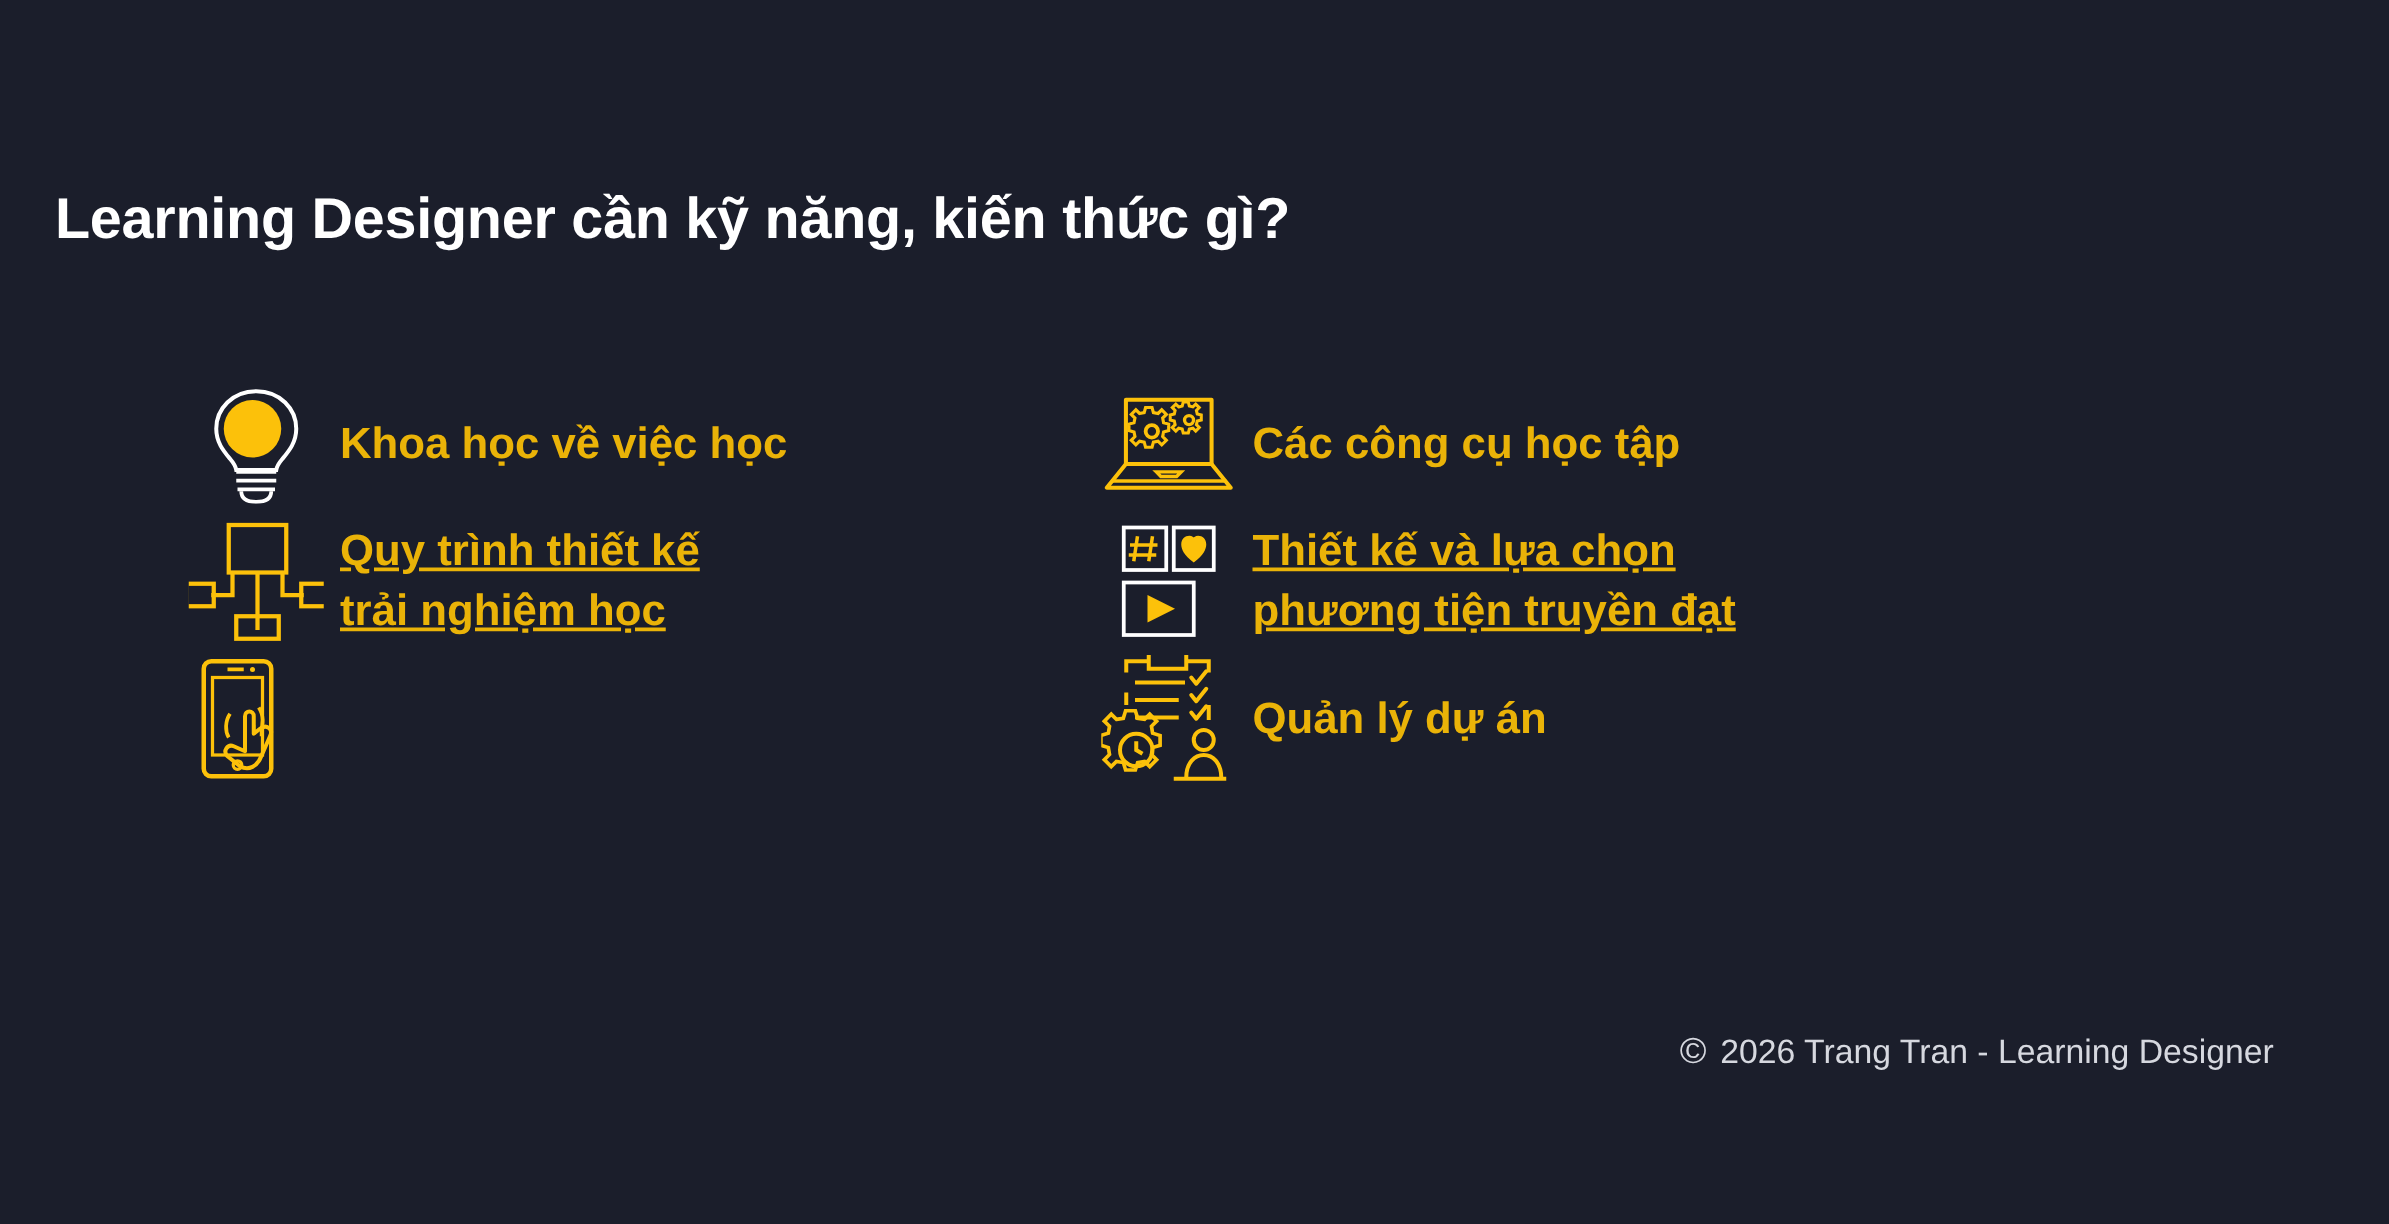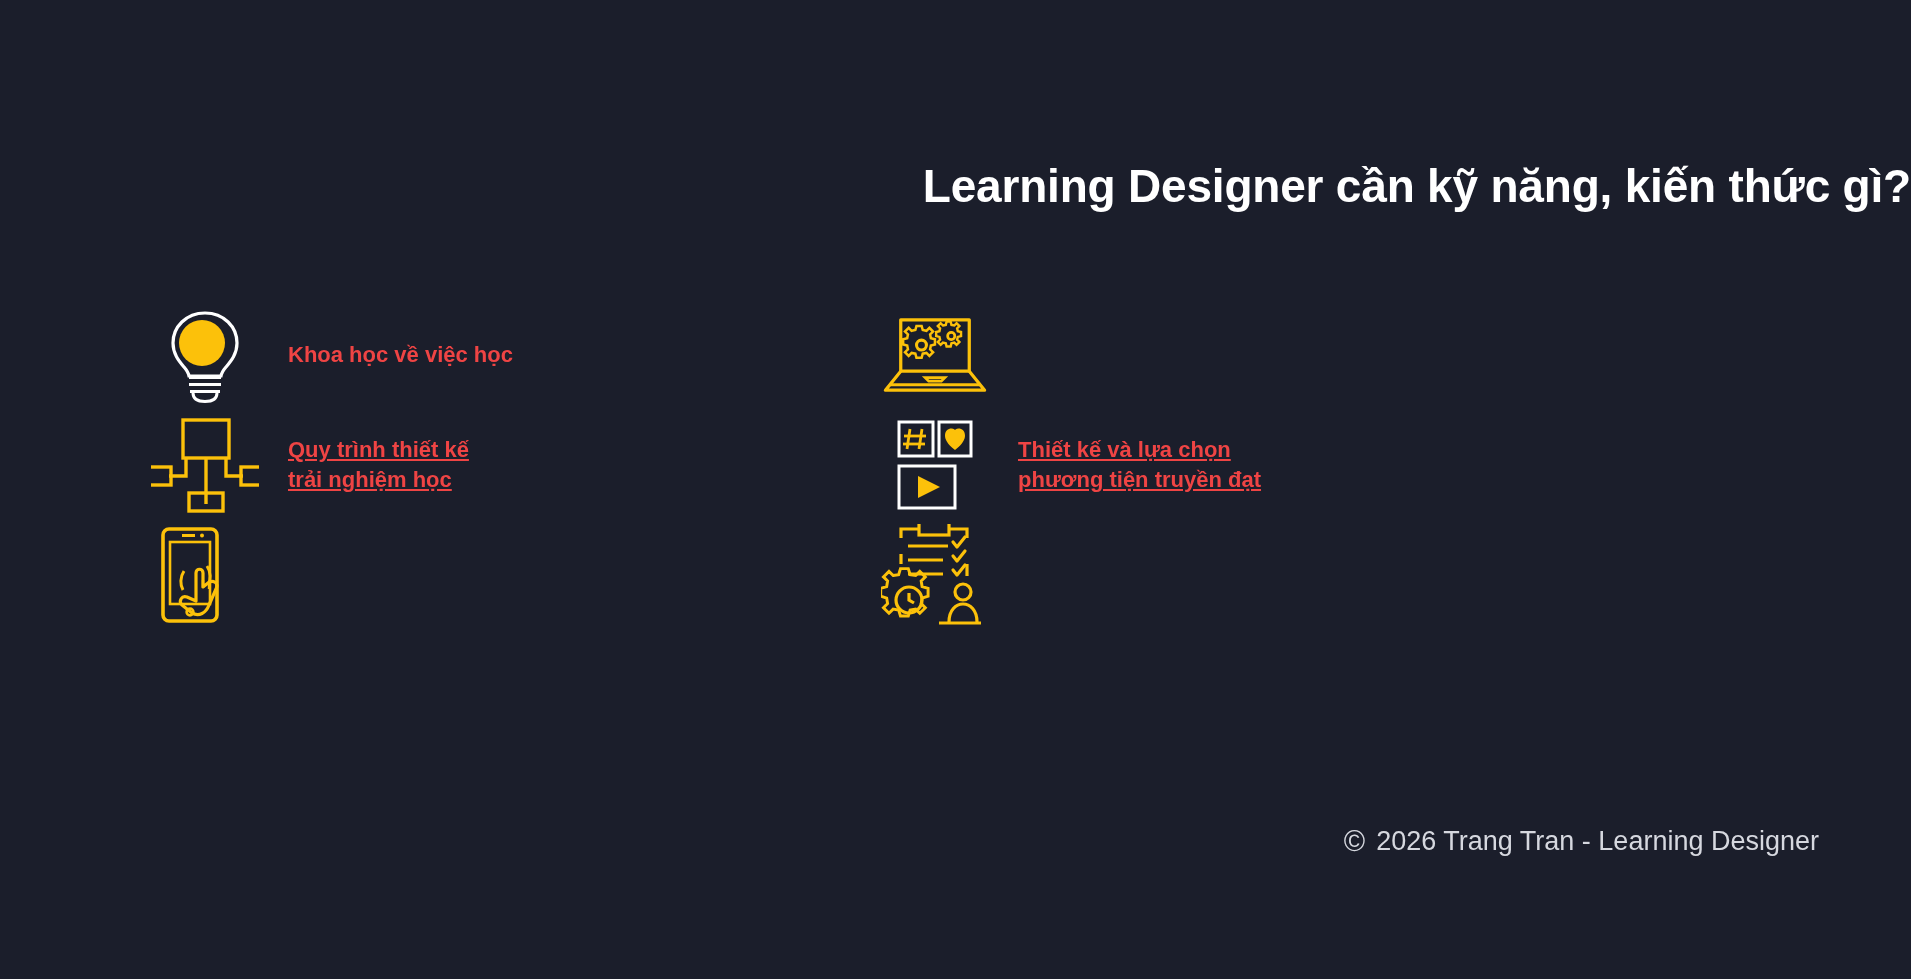--- a/index.html
+++ b/index.html
@@ -11,28 +11,28 @@
     overflow:hidden;
     position:relative;
   }
   .slide {
     width:1911px; height:979px;
     background:#1b1e2b;
     position:relative;
   }
   .title {
     position:absolute;
-    top:160px; left:0; width:100%;
-    text-align:right;
+    top:148px; left:0; width:100%;
+    text-align:left;
     color:#ffffff;
     font-size:46px;
     font-weight:bold;
     letter-spacing:-0.2px;
     line-height:1.15;
-    padding-left:24px;
+    padding-left:44px;
   }
   .grid {
     position:absolute;
     top:300px; left:0; width:100%;
     display:grid;
     grid-template-columns:860px 1051px;
     grid-template-rows:122px 122px 122px;
     row-gap:0px;
   }
   .item {
@@ -44,25 +44,25 @@
 
   .icon-box {
     width:110px;
     min-width:110px;
     height:110px;
     display:flex;
     align-items:center;
     justify-content:center;
   }
   .label {
-    color:#ef4444;
-    font-size:22px;
+    color:#eab308;
+    font-size:35px;
     font-weight:bold;
     line-height:1.32;
-    margin-left:28px;
+    margin-left:12px;
     white-space:pre-line;
   }
   .label.two-line { line-height:1.37;text-decoration:underline; }
 
   .footer {
     position:absolute;
     right:92px;
     top:826px;
     display:flex;
     align-items:center;
@@ -150,20 +150,21 @@
             <g stroke="#fcc10a" stroke-width="3.4" fill="none">
               <path d="M45 25 l5 -1 l1.5 -5.5 l7 0 l1.5 5.5 l5 1 l4 -4 l5 5 l-4 4 l1 5 l5.5 1.5 l0 7 l-5.5 1.5 l-1 5 l4 4 l-5 5 l-4 -4 l-5 1 l-1.5 5.5 l-7 0 l-1.5 -5.5 l-5 -1 l-4 4 l-5 -5 l4 -4 l-1 -5 l-5.5 -1.5 l0 -7 l5.5 -1.5 l1 -5 l-4 -4 l5 -5 Z" transform="translate(-10,-2) scale(0.82) translate(10,2)"></path>
               <circle cx="46" cy="36" r="5.5"></circle>
             </g>
             <g stroke="#fcc10a" stroke-width="3" fill="none">
               <path d="M78 16 l3.5 -0.8 l1 -4 l5 0 l1 4 l3.5 0.8 l2.8 -2.8 l3.5 3.5 l-2.8 2.8 l0.8 3.5 l4 1 l0 5 l-4 1 l-0.8 3.5 l2.8 2.8 l-3.5 3.5 l-2.8 -2.8 l-3.5 0.8 l-1 4 l-5 0 l-1 -4 l-3.5 -0.8 l-2.8 2.8 l-3.5 -3.5 l2.8 -2.8 l-0.8 -3.5 l-4 -1 l0 -5 l4 -1 l0.8 -3.5 l-2.8 -2.8 l3.5 -3.5 Z" transform="translate(-4,-1) scale(0.9) translate(4,1)"></path>
               <circle cx="79" cy="26" r="4"></circle>
             </g>
           </svg>
         </div>
+        <div class="label">Các công cụ học tập</div>
       </div>
 
       <div class="item">
         <div class="icon-box">
           <svg width="80" height="92" viewBox="0 0 80 92">
             <rect x="4" y="3" width="34" height="34" fill="none" stroke="#ffffff" stroke-width="3"></rect>
             <g stroke="#fcc10a" stroke-width="2.8">
               <line x1="15" y1="10" x2="12" y2="30"></line>
               <line x1="27" y1="10" x2="24" y2="30"></line>
               <line x1="9" y1="17" x2="31" y2="17"></line>
@@ -200,20 +201,21 @@
             <g stroke="#fcc10a" stroke-width="3.2" fill="none">
               <path d="M13 56 l6 -1 l2 -6.5 l8.5 0 l2 6.5 l6 1 l4.5 -4.5 l6 6 l-4.5 4.5 l1 6 l6.5 2 l0 8.5 l-6.5 2 l-1 6 l4.5 4.5 l-6 6 l-4.5 -4.5 l-6 1 l-2 6.5 l-8.5 0 l-2 -6.5 l-6 -1 l-4.5 4.5 l-6 -6 l4.5 -4.5 l-1 -6 l-6.5 -2 l0 -8.5 l6.5 -2 l1 -6 l-4.5 -4.5 l6 -6 Z" transform="translate(2,0) scale(0.92) translate(-2,0)"></path>
               <circle cx="28" cy="76" r="13"></circle>
               <path d="M28 69 L28 76 L33 79"></path>
             </g>
             <circle cx="82" cy="68" r="8" fill="none" stroke="#fcc10a" stroke-width="3.2"></circle>
             <path d="M68 98 C68 86 75 80 82 80 C89 80 96 86 96 98" fill="none" stroke="#fcc10a" stroke-width="3.2"></path>
             <line x1="58" y1="99" x2="100" y2="99" stroke="#fcc10a" stroke-width="3.2"></line>
           </svg>
         </div>
+        <div class="label">Quản lý dự án</div>
       </div>
 
     </div>
 
   </div>
 
   <div class="footer">
     <span class="copy-glyph">©</span>
     <span>2026 Trang Tran - Learning Designer</span>
   </div>

